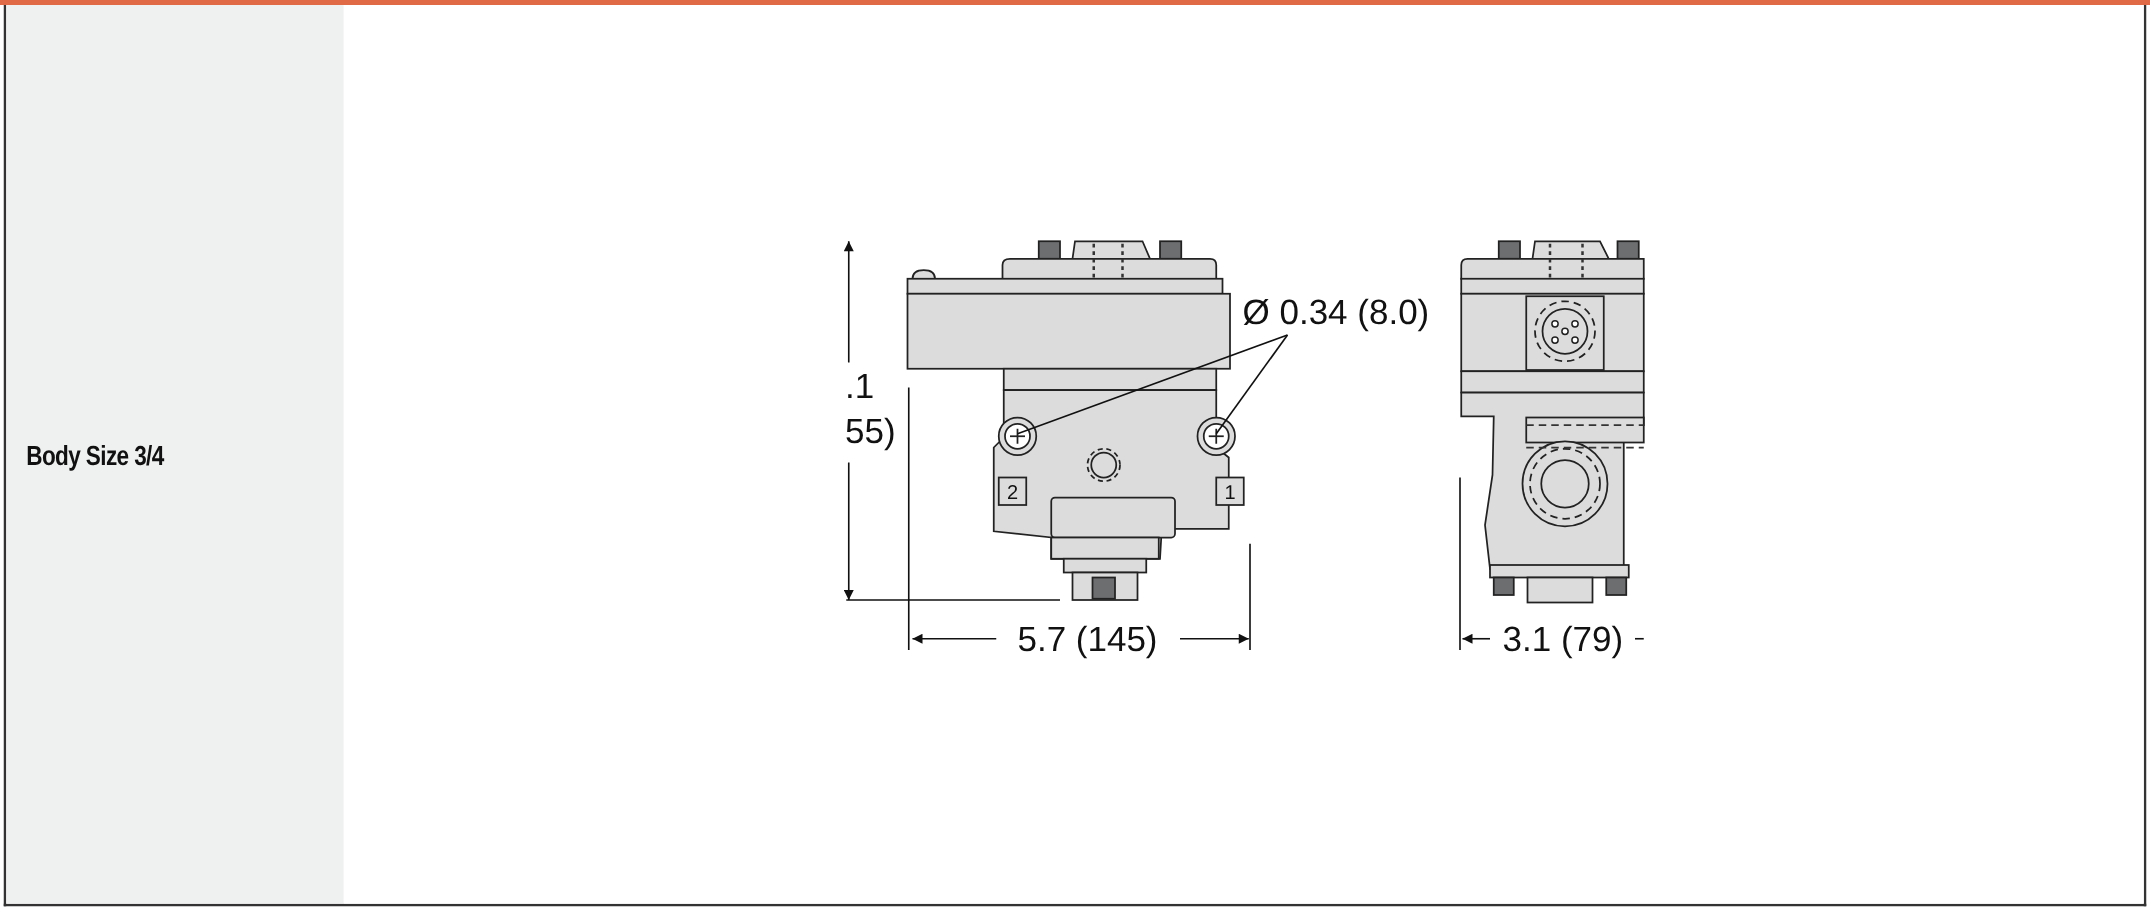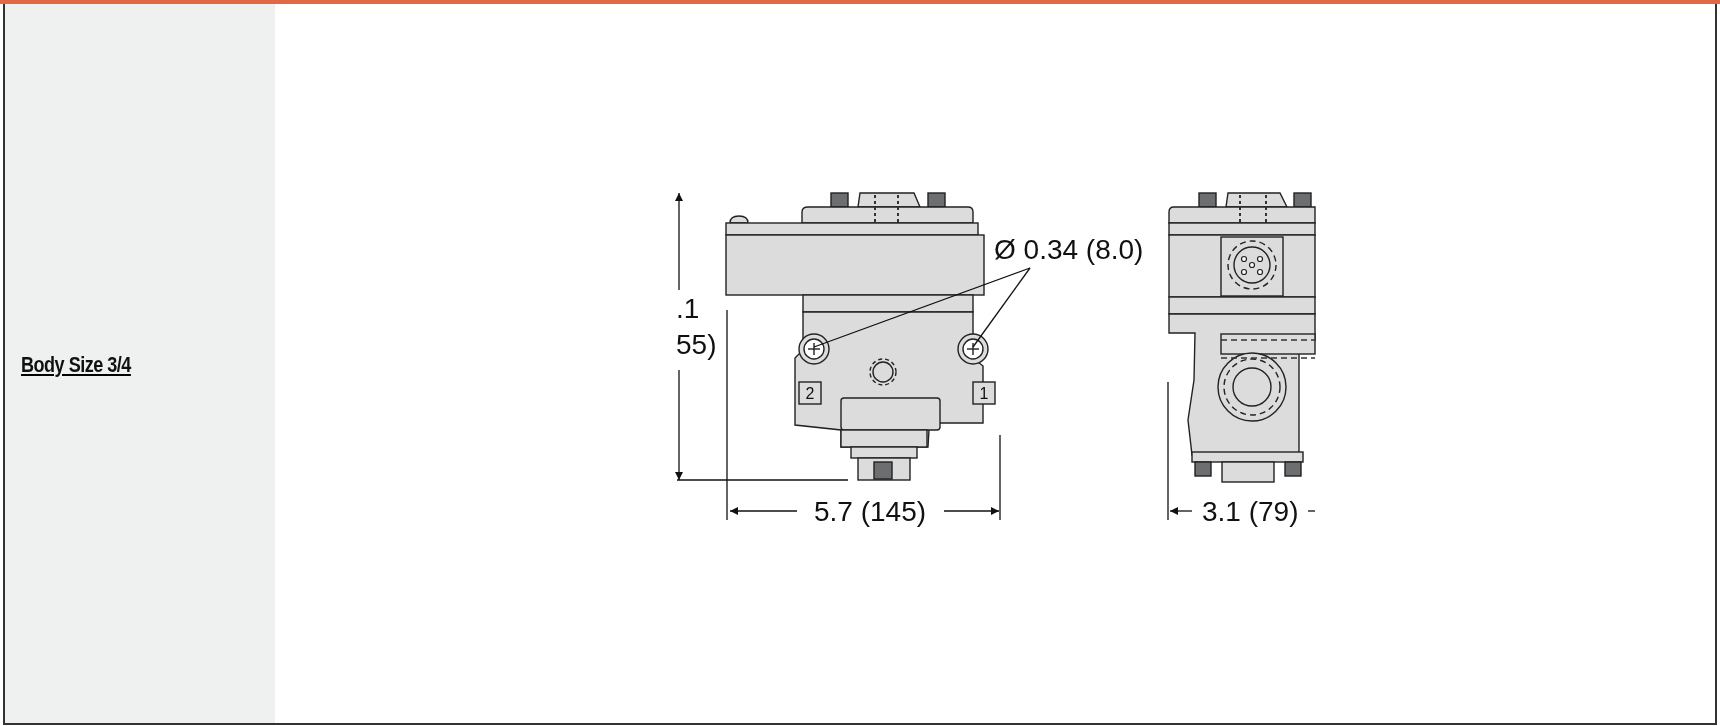--- a/index.html
+++ b/index.html
@@ -1,19 +1,19 @@
 <!DOCTYPE html>
 <html><head>
 <meta charset="utf-8">
 <style>
   html, body { margin:0; padding:0; background:#ffffff; }
   body { width:1720px; height:726px; position:relative; overflow:hidden; font-family:"Liberation Sans", sans-serif; }
   .top-bar { position:absolute; left:0; top:0; width:1720px; height:4px; background:#e06a45; }
   .row { position:absolute; left:3px; top:4px; width:1710px; height:719px; border-left:2px solid #333; border-right:2px solid #333; border-bottom:2px solid #333; box-sizing:content-box; }
-  .label-cell { position:absolute; left:0; top:0; width:270px; height:719px; background:#eff0f0; display:flex; align-items:center;text-decoration:underline; }
+  .label-cell { position:absolute; left:0; top:0; width:270px; height:719px; background:#eff0f0; display:flex; align-items:center; }
   .label-text { margin-left:16px; margin-top:2px; font-family:"Liberation Sans", sans-serif; font-weight:bold; font-size:22px; color:#111; letter-spacing:-0.6px; transform:scaleX(0.82); transform-origin:left center; }
   .drawing-cell { position:absolute; left:270px; top:0; width:1440px; height:719px; background:#fff; }
   svg text { font-family:"Liberation Sans", sans-serif; }
 </style>
 </head>
 <body>
 
 <div class="top-bar"></div>
 
 <div class="row">

